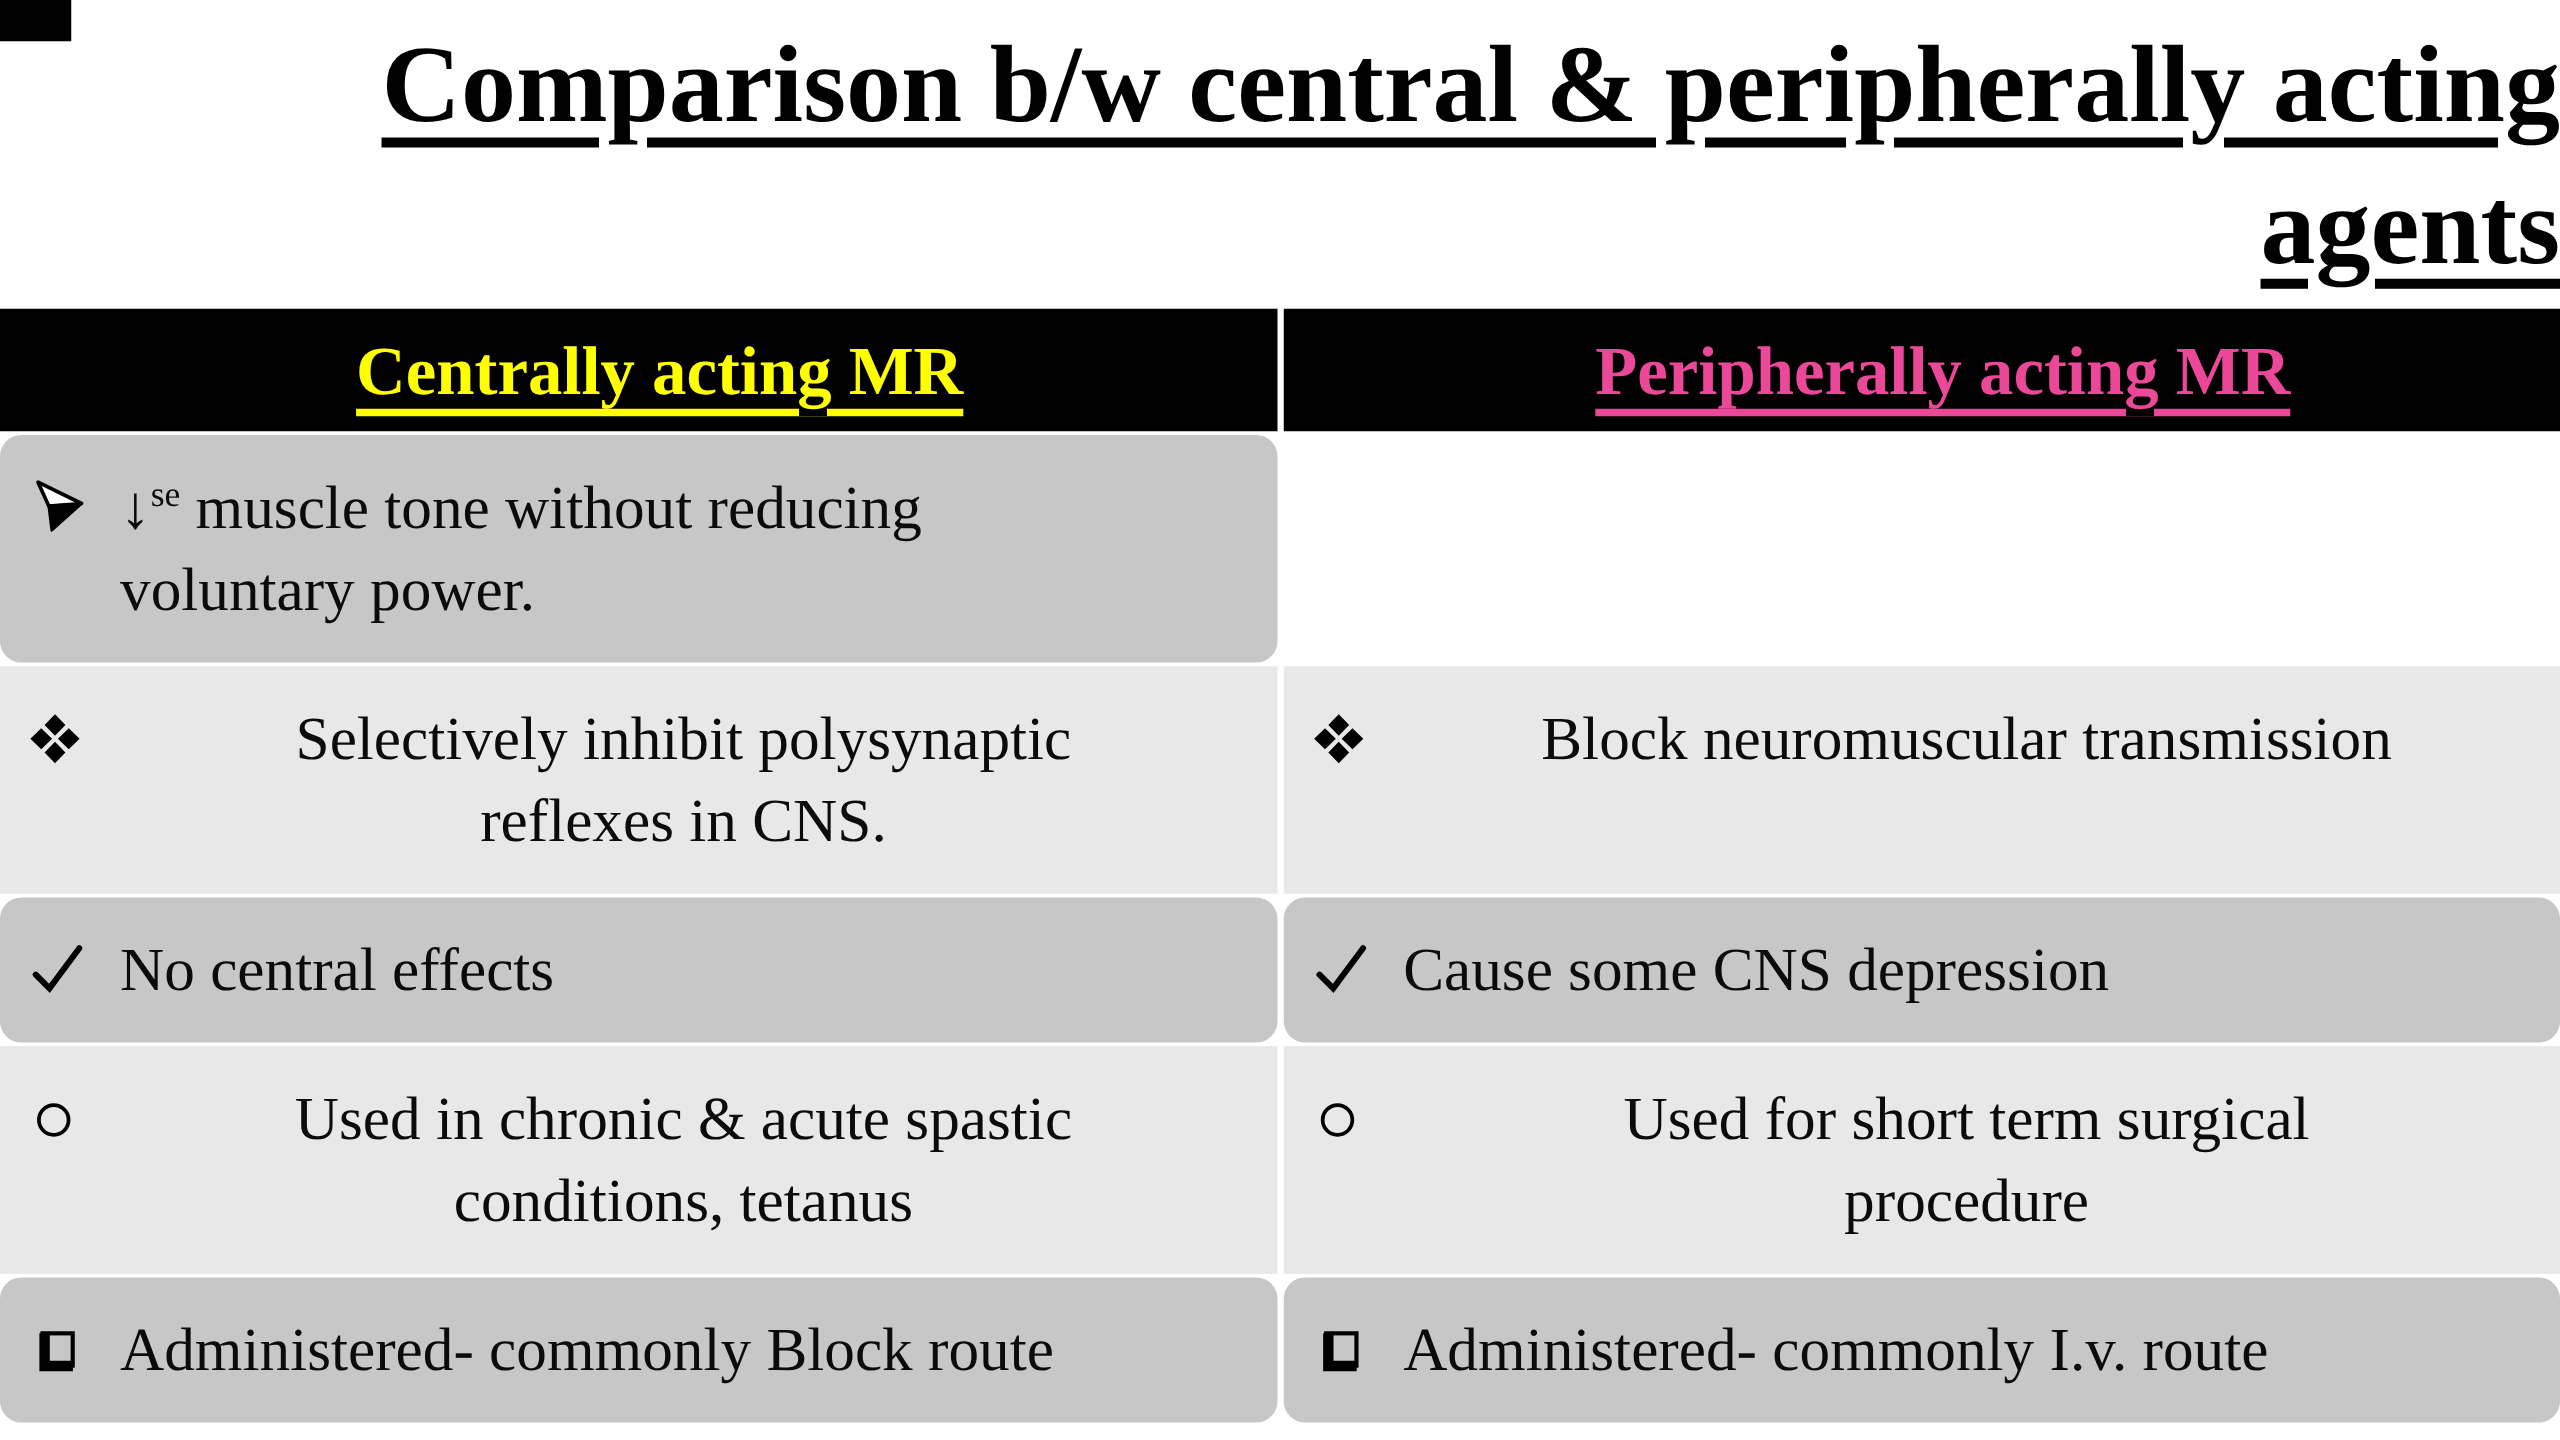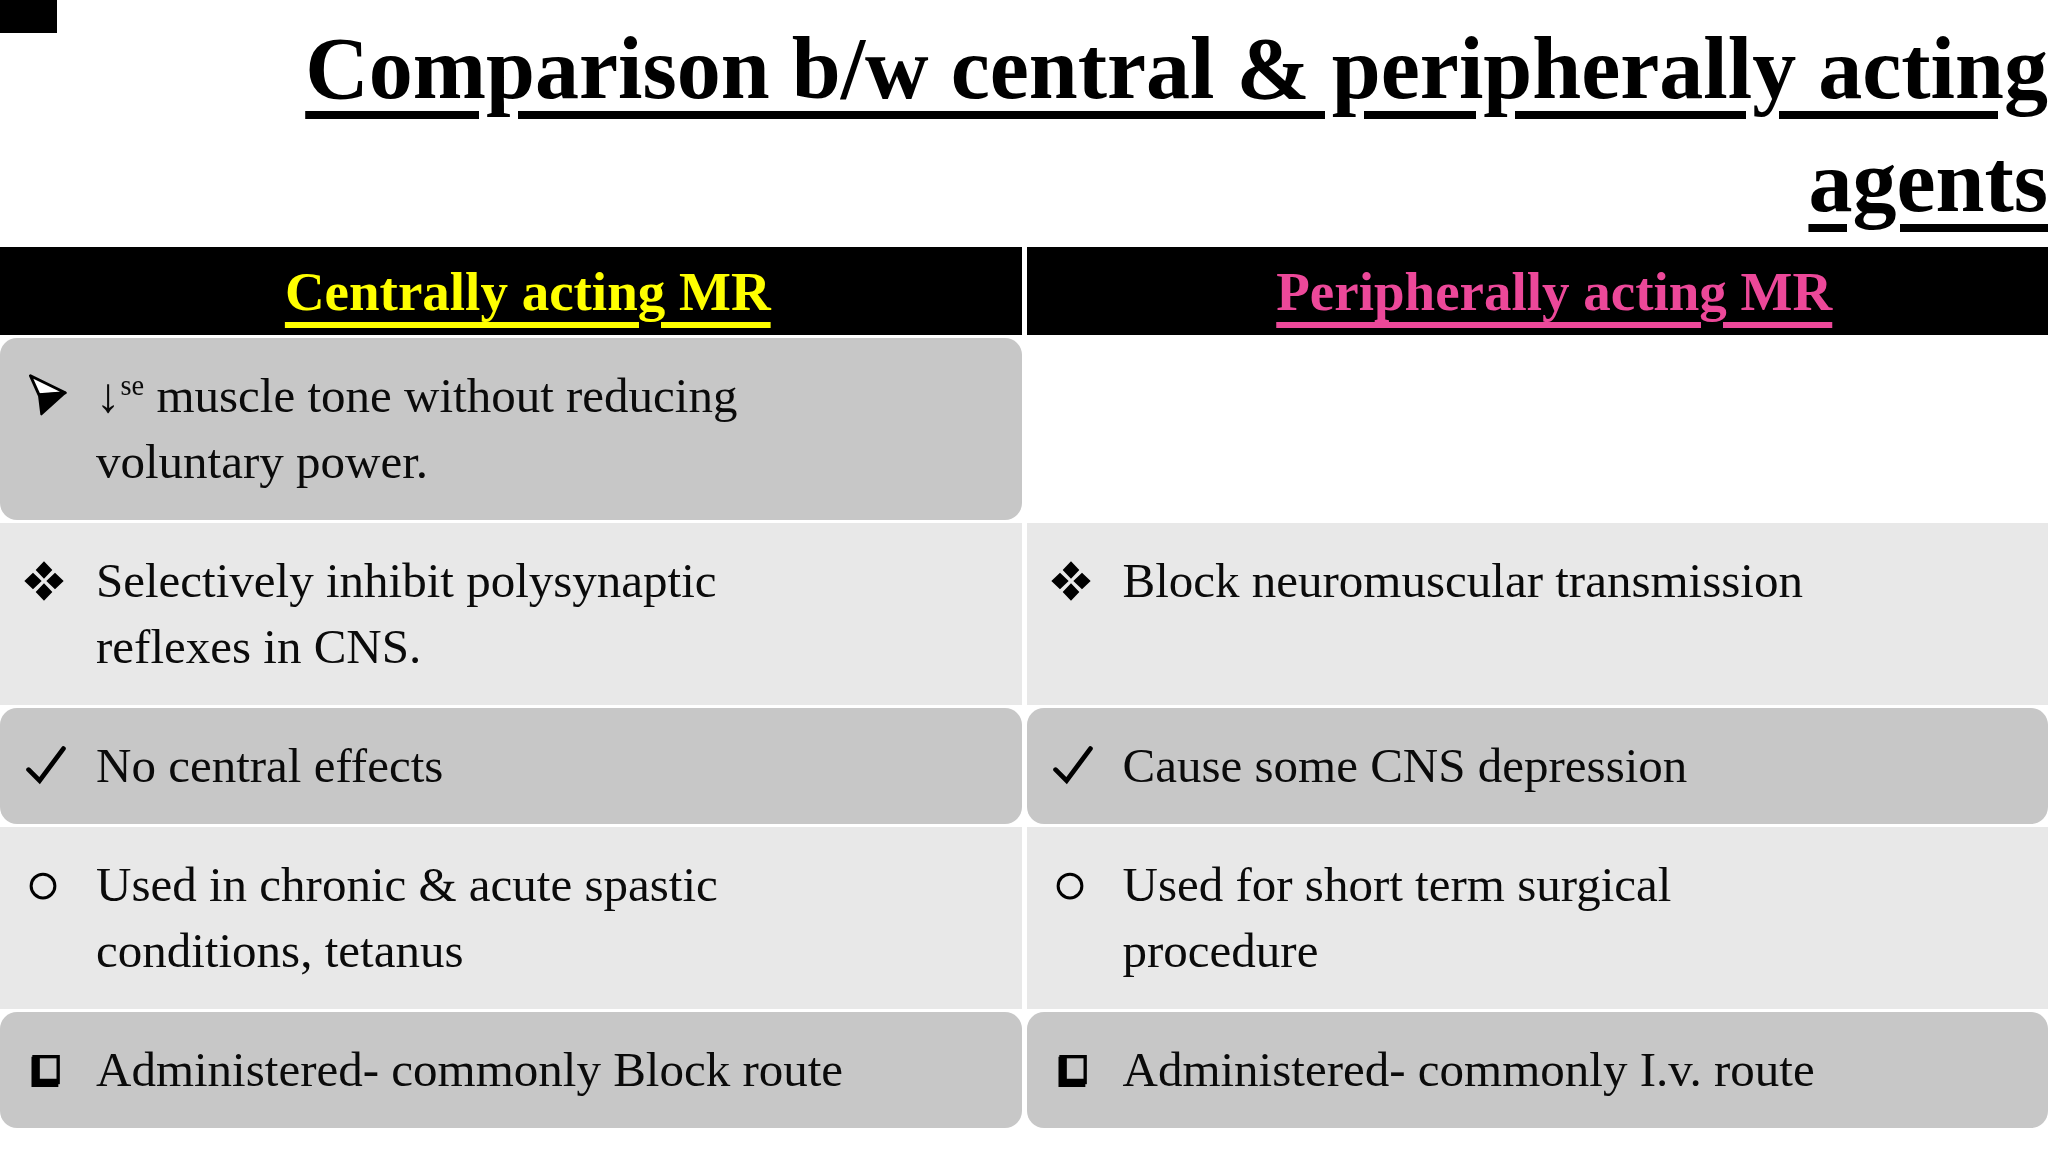--- a/index.html
+++ b/index.html
@@ -24,30 +24,30 @@
     text-underline-offset:13px;
   }
   .title .tline-wrap{display:block;}
   .cmp-table{margin-top:9px;}
   .trow{
     display:grid;grid-template-columns:1fr 1fr;column-gap:5px;
     margin-bottom:3px;background:transparent;
   }
   .header-row .hcell{
     background:var(--header-bg,#000);
-    height:88px;display:flex;align-items:center;justify-content:center;padding-left:34px;
+    height:98px;display:flex;align-items:center;justify-content:center;padding-left:34px;
   }
   .hcell span{
     font-weight:bold;font-size:55px;
     text-decoration:underline;
     text-decoration-thickness:6px;
     text-underline-offset:12px;
   }
   .row-dark .cell{background:var(--row-dark,#c7c7c7);border-radius:17px;}
-  .row-light .cell{background:var(--row-light,#e8e8e8);}
+  .row-light .cell{background:var(--row-light,#e8e8e8);text-align:center;}
   .cell{
     display:flex;align-items:flex-start;
     padding:25px 24px 25px 24px;
     color:var(--text,#0b0b0b);
   }
   .bullet{
     flex:0 0 72px;display:flex;justify-content:flex-start;align-items:flex-start;
   }
   .bullet svg{display:block;}
   .b-arrowhead svg{width:44px;height:44px;margin-top:10px;}

